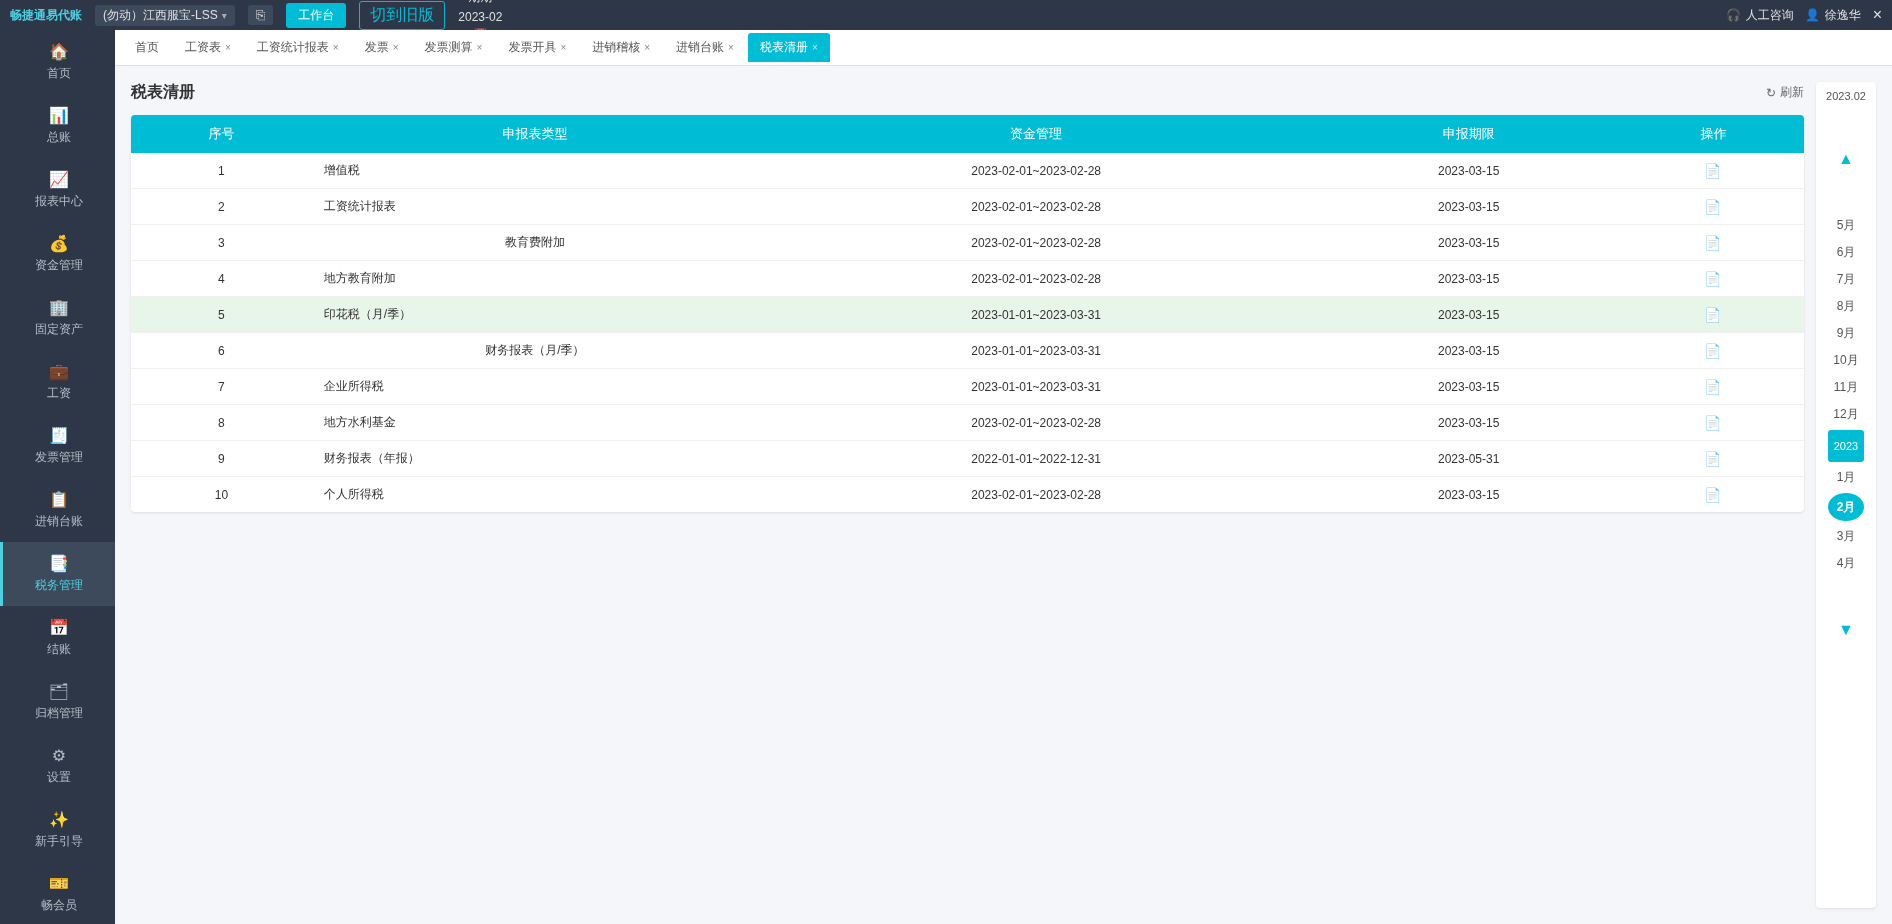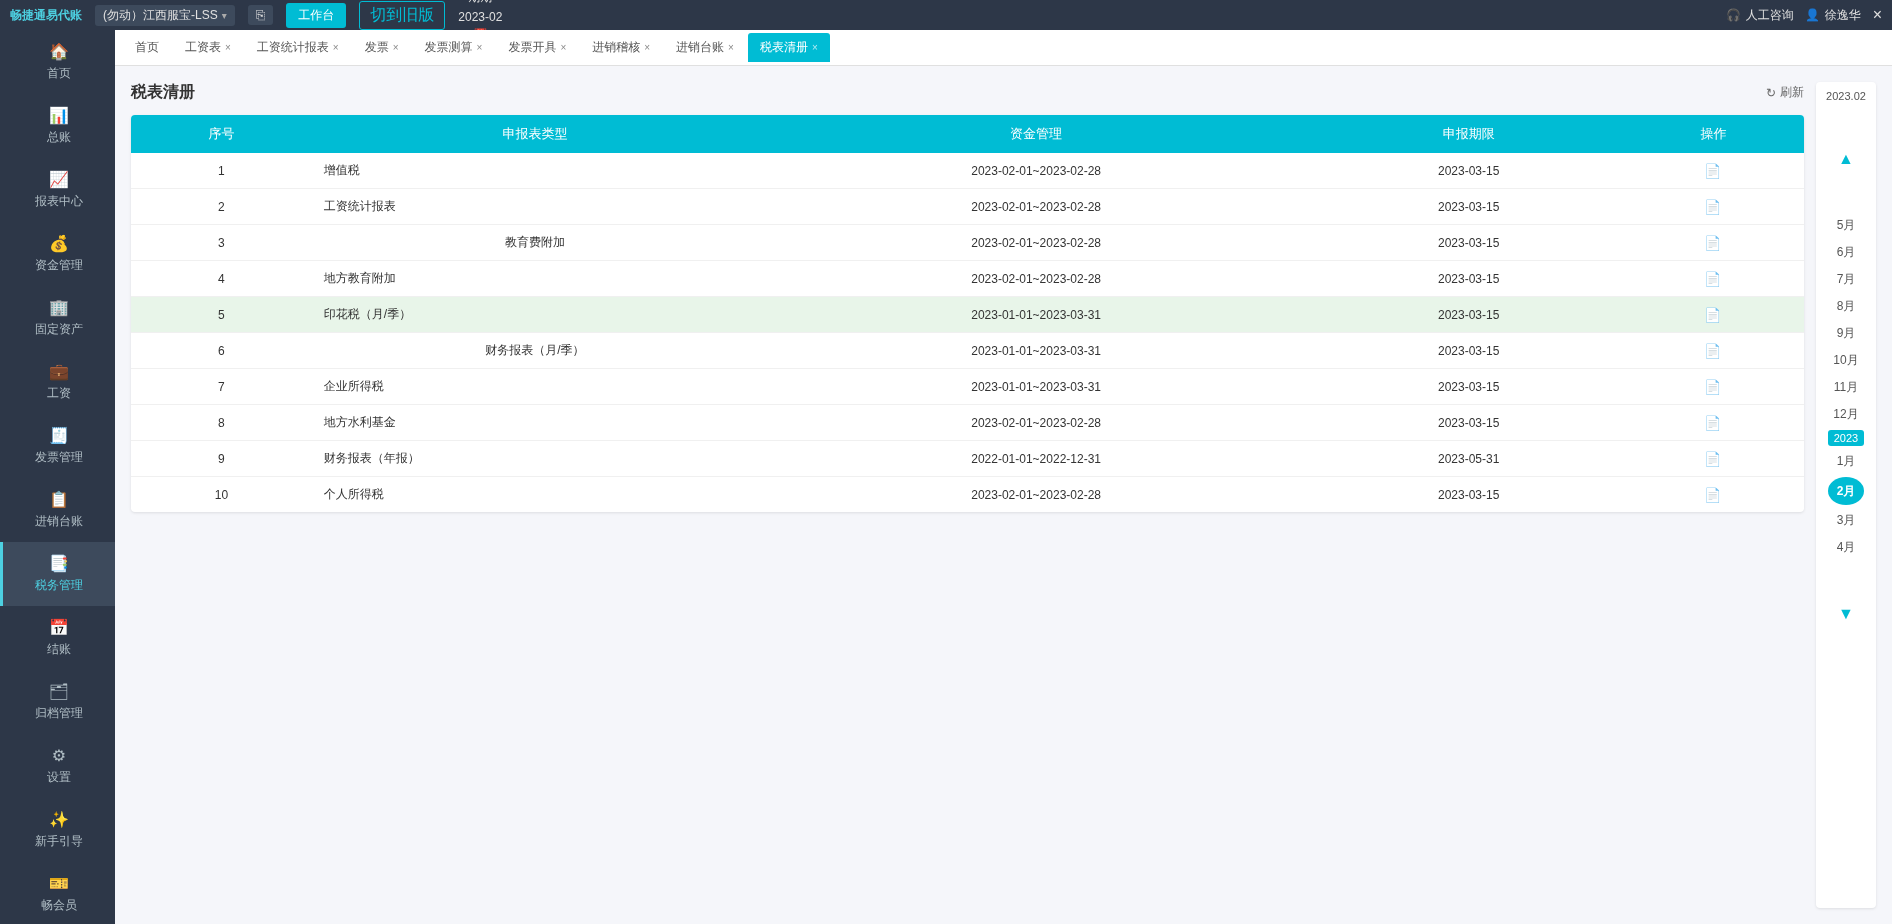--- a/index.html
+++ b/index.html
@@ -482,21 +482,21 @@
         <div class="period-nav">▲</div>
         <div id="period-list">
             <div class="period-item">5月</div>
             <div class="period-item">6月</div>
             <div class="period-item">7月</div>
             <div class="period-item">8月</div>
             <div class="period-item">9月</div>
             <div class="period-item">10月</div>
             <div class="period-item">11月</div>
             <div class="period-item">12月</div>
-            <div style="background: rgb(0, 188, 212); color: white; font-size: 11px; padding: 2px 6px; border-radius: 3px; margin: 2px 4px; text-align: center;">2023</div>
+            <div style="background: rgb(0, 188, 212); color: white; font-size: 11px; padding: 10px 6px; border-radius: 3px; margin: 2px 4px; text-align: center;">2023</div>
             <div class="period-item">1月</div>
             <div class="period-item current" style="background: rgb(0, 188, 212); color: white; border-radius: 50%; width: 36px; height: 28px; display: flex; align-items: center; justify-content: center; margin: 2px auto; font-weight: bold;">2月</div>
             <div class="period-item">3月</div>
             <div class="period-item">4月</div>
           </div>
         <div class="period-nav">▼</div>
       </div>
 
     </div>
   </div>

